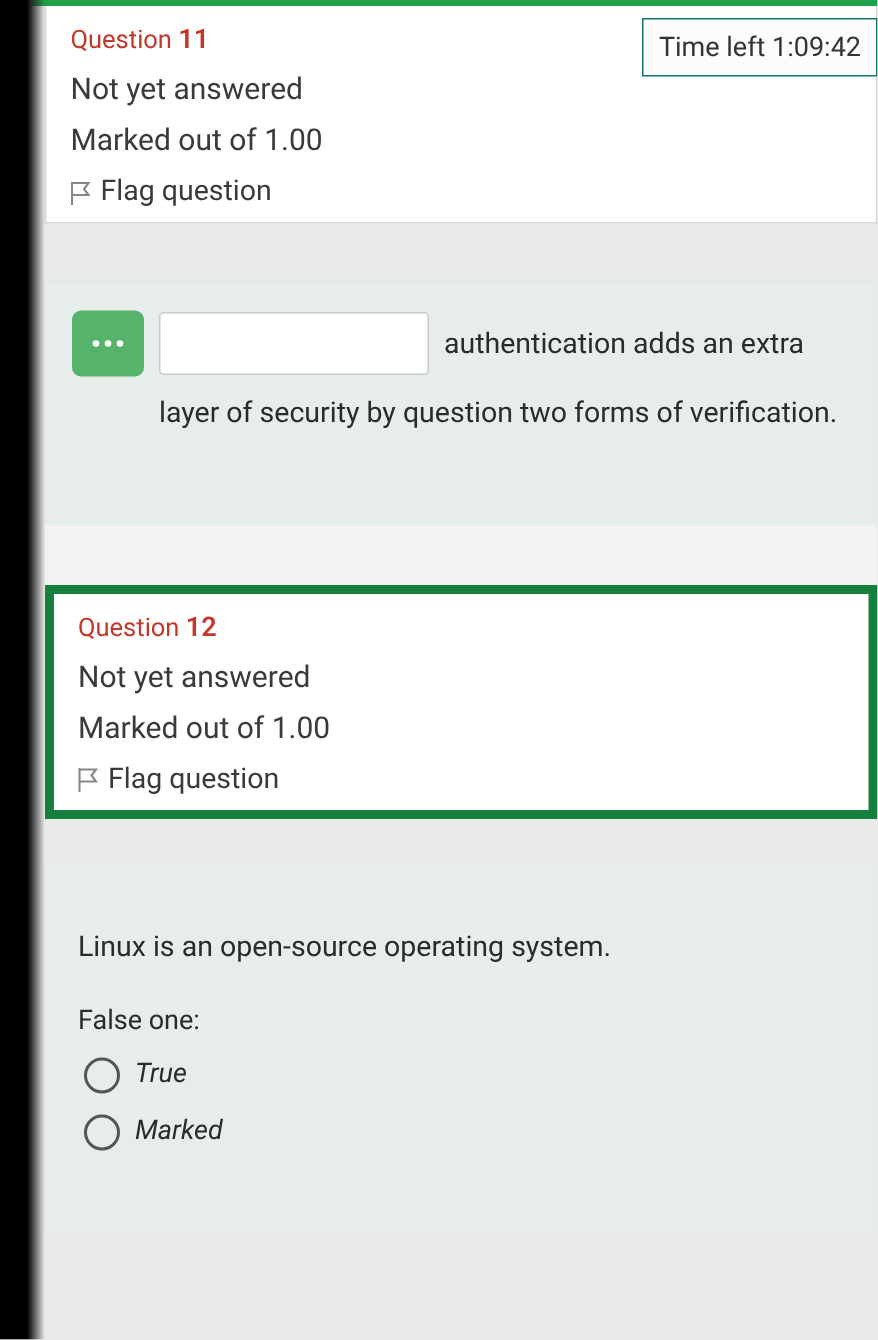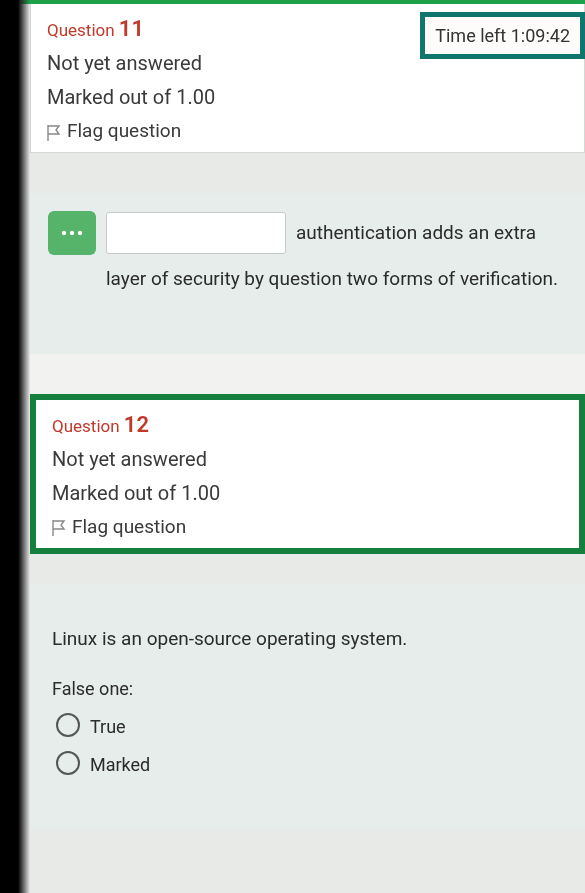--- a/index.html
+++ b/index.html
@@ -34,21 +34,21 @@
     border-top: none;
     padding: 12px 16px 10px 16px;
     position: relative;
   }
   .q-title {
     font-size: 17px;
     color: #c0392b;
     margin-bottom: 10px;
   }
   .q-title .num {
-    font-size: 22px;
+    font-size: 18px;
     font-weight: 600;
   }
   .q-status, .q-mark {
     font-size: 20px;
     color: #3a3a3a;
     margin-bottom: 10px;
   }
   .q-flag {
     display: flex;
     align-items: center;
@@ -59,21 +59,21 @@
   }
   .flag-icon {
     width: 14px;
     height: 16px;
     display: inline-block;
   }
   .timer {
     position: absolute;
     right: -1px;
     top: 8px;
-    border: 5px solid #0f766e;
+    border: 1px solid #0f766e;
     background: #fdfcfb;
     padding: 8px 10px;
     font-size: 18px;
     color: #333;
   }
   .q-body {
     margin-top: 40px;
     background: #e6edeb;
     padding: 18px 18px 60px 18px;
     font-size: 19px;
@@ -130,24 +130,25 @@
   .q-body2 .stmt {
     margin-bottom: 28px;
     margin-top: 19px;
   }
   .select-label {
     font-size: 18px;
     margin-bottom: 14px;
   }
   .option {
     display: flex;
-    align-items: flex-end;
+    align-items: flex-start;
     gap: 10px;
     margin: 8px 0 14px 4px;
     cursor: pointer;
+    font-style: italic;
   }
   .radio {
     width: 24px;
     height: 24px;
     border: 2px solid #555;
     border-radius: 50%;
     flex-shrink: 0;
   }
   .opt-label {
     font-size: 18px;

